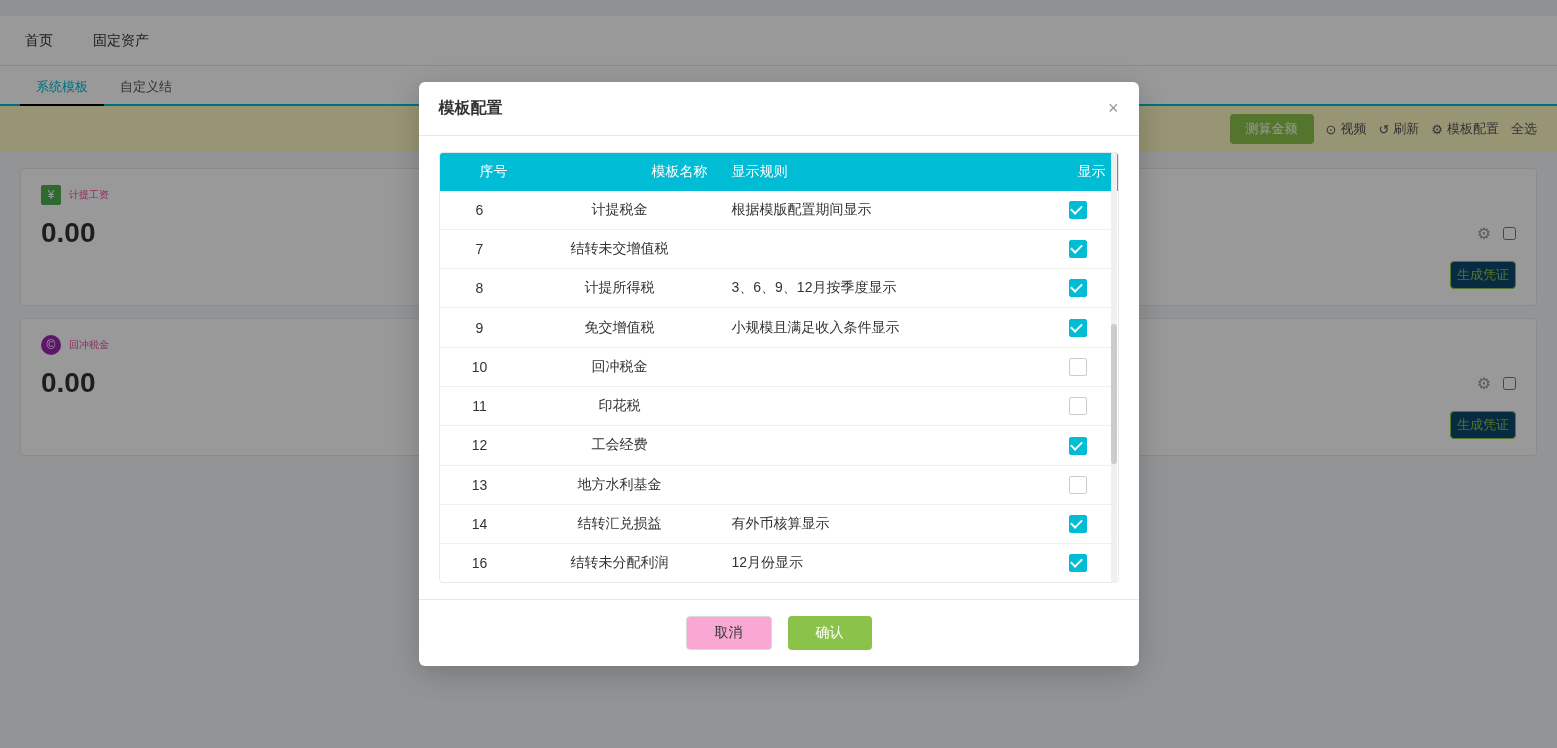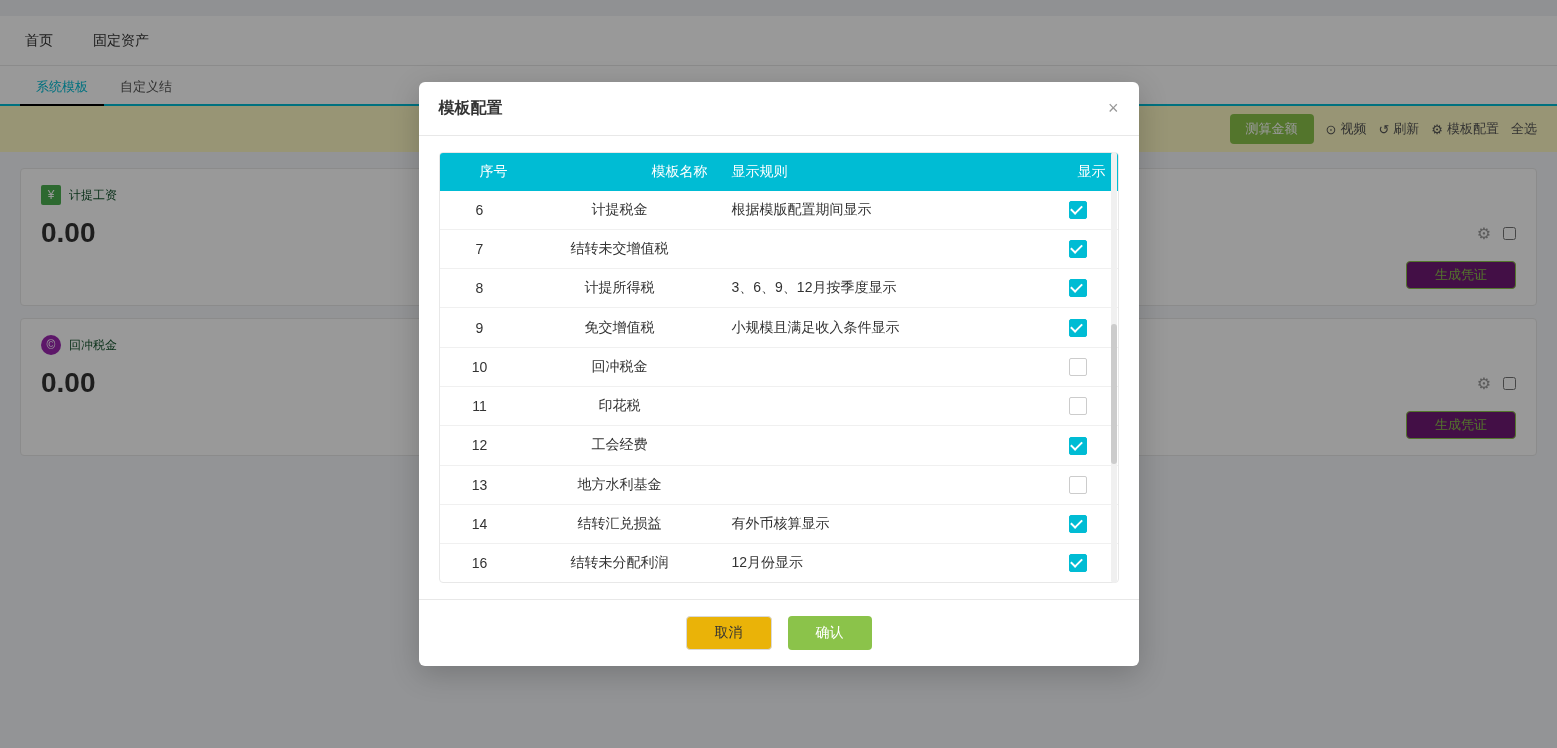--- a/index.html
+++ b/index.html
@@ -154,42 +154,42 @@
       background: #9c27b0;
       border-radius: 50%;
       display: flex;
       align-items: center;
       justify-content: center;
       color: #fff;
       font-size: 12px;
     }
 
     .card-title {
-      font-size: 12px;
-      color: #14532d;
+      font-size: 10px;
+      color: #ec4899;
     }
 
     .card-amount {
       font-size: 28px;
       color: #333;
       font-weight: bold;
     }
 
     .card-actions {
       display: flex;
       justify-content: flex-end;
       gap: 12px;
       align-items: center;
     }
 
     .btn-gen {
       border: 1px solid #8bc34a;
       color: #8bc34a;
-      background: #701a75;
-      padding: 4px 28px;
+      background: #0c4a6e;
+      padding: 4px 6px;
       border-radius: 4px;
       cursor: pointer;
       font-size: 13px;
     }
 
     .gear-icon {
       color: #999;
       cursor: pointer;
       font-size: 16px;
     }
@@ -314,21 +314,21 @@
     .modal-footer {
       display: flex;
       justify-content: center;
       gap: 16px;
       padding: 16px 20px;
       border-top: 1px solid #e8e8e8;
     }
 
     .btn-cancel {
       border: 1px solid #d9d9d9;
-      background: #eab308;
+      background: #f9a8d4;
       color: #333;
       padding: 7px 28px;
       border-radius: 4px;
       cursor: pointer;
       font-size: 14px;
     }
 
     .btn-confirm {
       background: #8bc34a;
       border: none;

